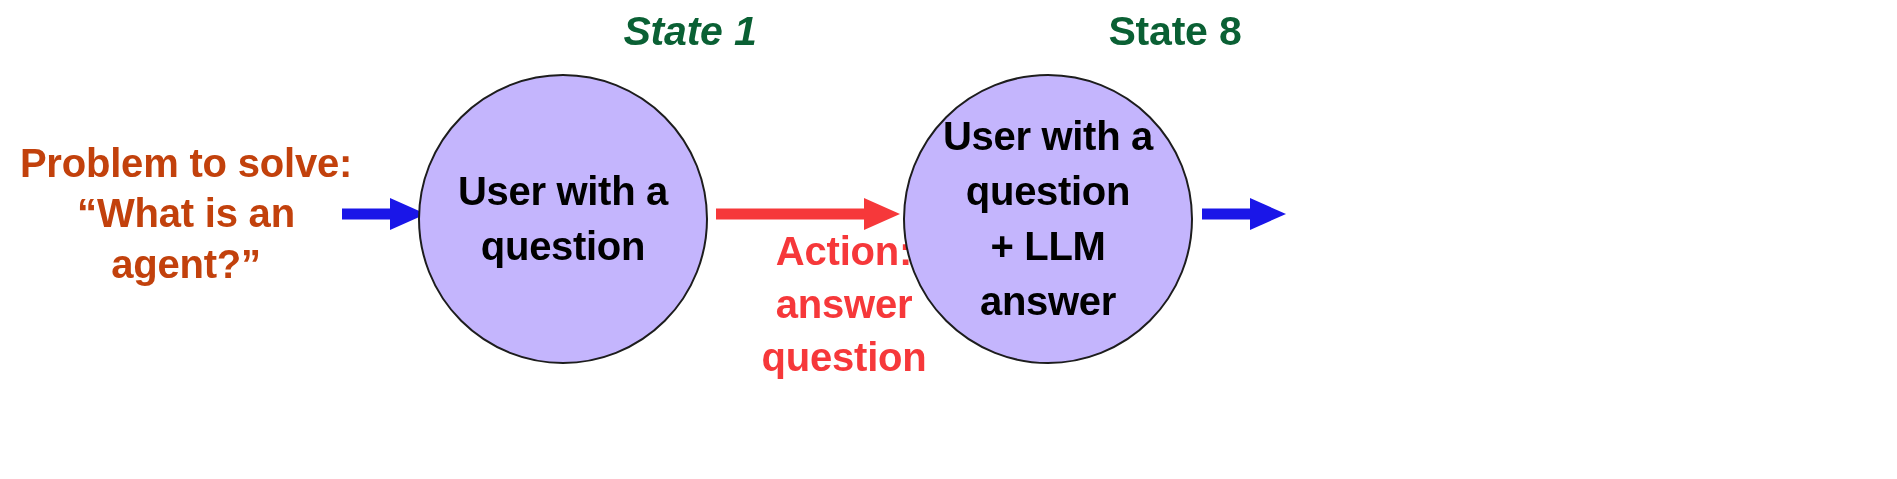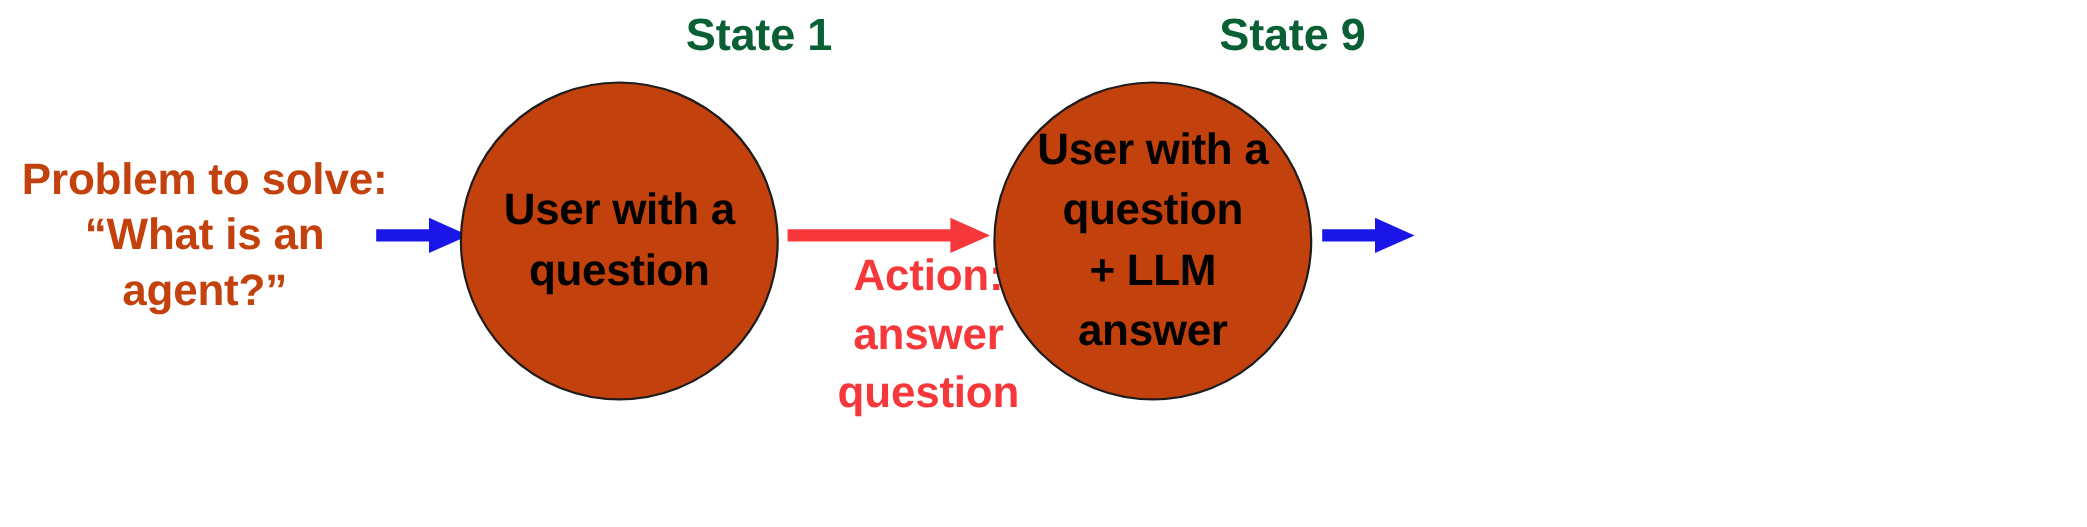--- a/index.html
+++ b/index.html
@@ -50,21 +50,21 @@
     text-align: center;
     line-height: 1.32;
     white-space: pre-line;
     letter-spacing: -0.2px;
   }
 
   
   .state-circle {
     position: absolute;
     border-radius: 50%;
-    background: #c2410c;
+    background: #c4b5fd;
     border: 2px solid #1d1d1d;
     box-sizing: border-box;
     display: flex;
     align-items: center;
     justify-content: center;
   }
   .circle-label {
     color: #000000;
     font-size: 40px;
     font-weight: bold;
@@ -77,21 +77,21 @@
 
   
   .arrow {
     position: absolute;
     display: block;
   }
 
   #left-problem-text  { left: 0px;    top: 138px; width: 372px; }
   #right-solution-text{ left: 1290px; top: 132px; width: 607px; }
 
-  #state1-label { left: 560px;  top: 8px;  width: 260px; }
+  #state1-label { left: 560px;  top: 8px;  width: 260px; font-style: italic; }
   #state2-label { left: 1045px; top: 8px;  width: 260px; }
 
   #state1-circle { left: 418px;  top: 74px; width: 290px; height: 290px; }
   #state2-circle { left: 903px;  top: 74px; width: 290px; height: 290px; }
 
   #action-text { left: 738px; top: 225px; width: 212px; }
 </style>
 </head>
 <body>
 
@@ -114,21 +114,21 @@
 
   <svg class="arrow" id="action-arrow" style="left:714px; top:192px;" width="190" height="44" viewBox="0 0 190 44">
     <line x1="2" y1="22" x2="158" y2="22" stroke="#f6383a" stroke-width="11"></line>
     <polygon points="150,6 186,22 150,38" fill="#f6383a"></polygon>
   </svg>
 
   <div class="red-text" id="action-text">Action:
 answer
 question</div>
 
-  <div class="state-label" id="state2-label">State 9</div>
+  <div class="state-label" id="state2-label">State 8</div>
 
   <div class="state-circle" id="state2-circle">
     <div class="circle-label">User with a
 question
 + LLM
 answer</div>
   </div>
 
   <svg class="arrow" id="output-arrow" style="left:1200px; top:192px;" width="90" height="44" viewBox="0 0 90 44">
     <line x1="2" y1="22" x2="58" y2="22" stroke="#1a16e8" stroke-width="11"></line>

